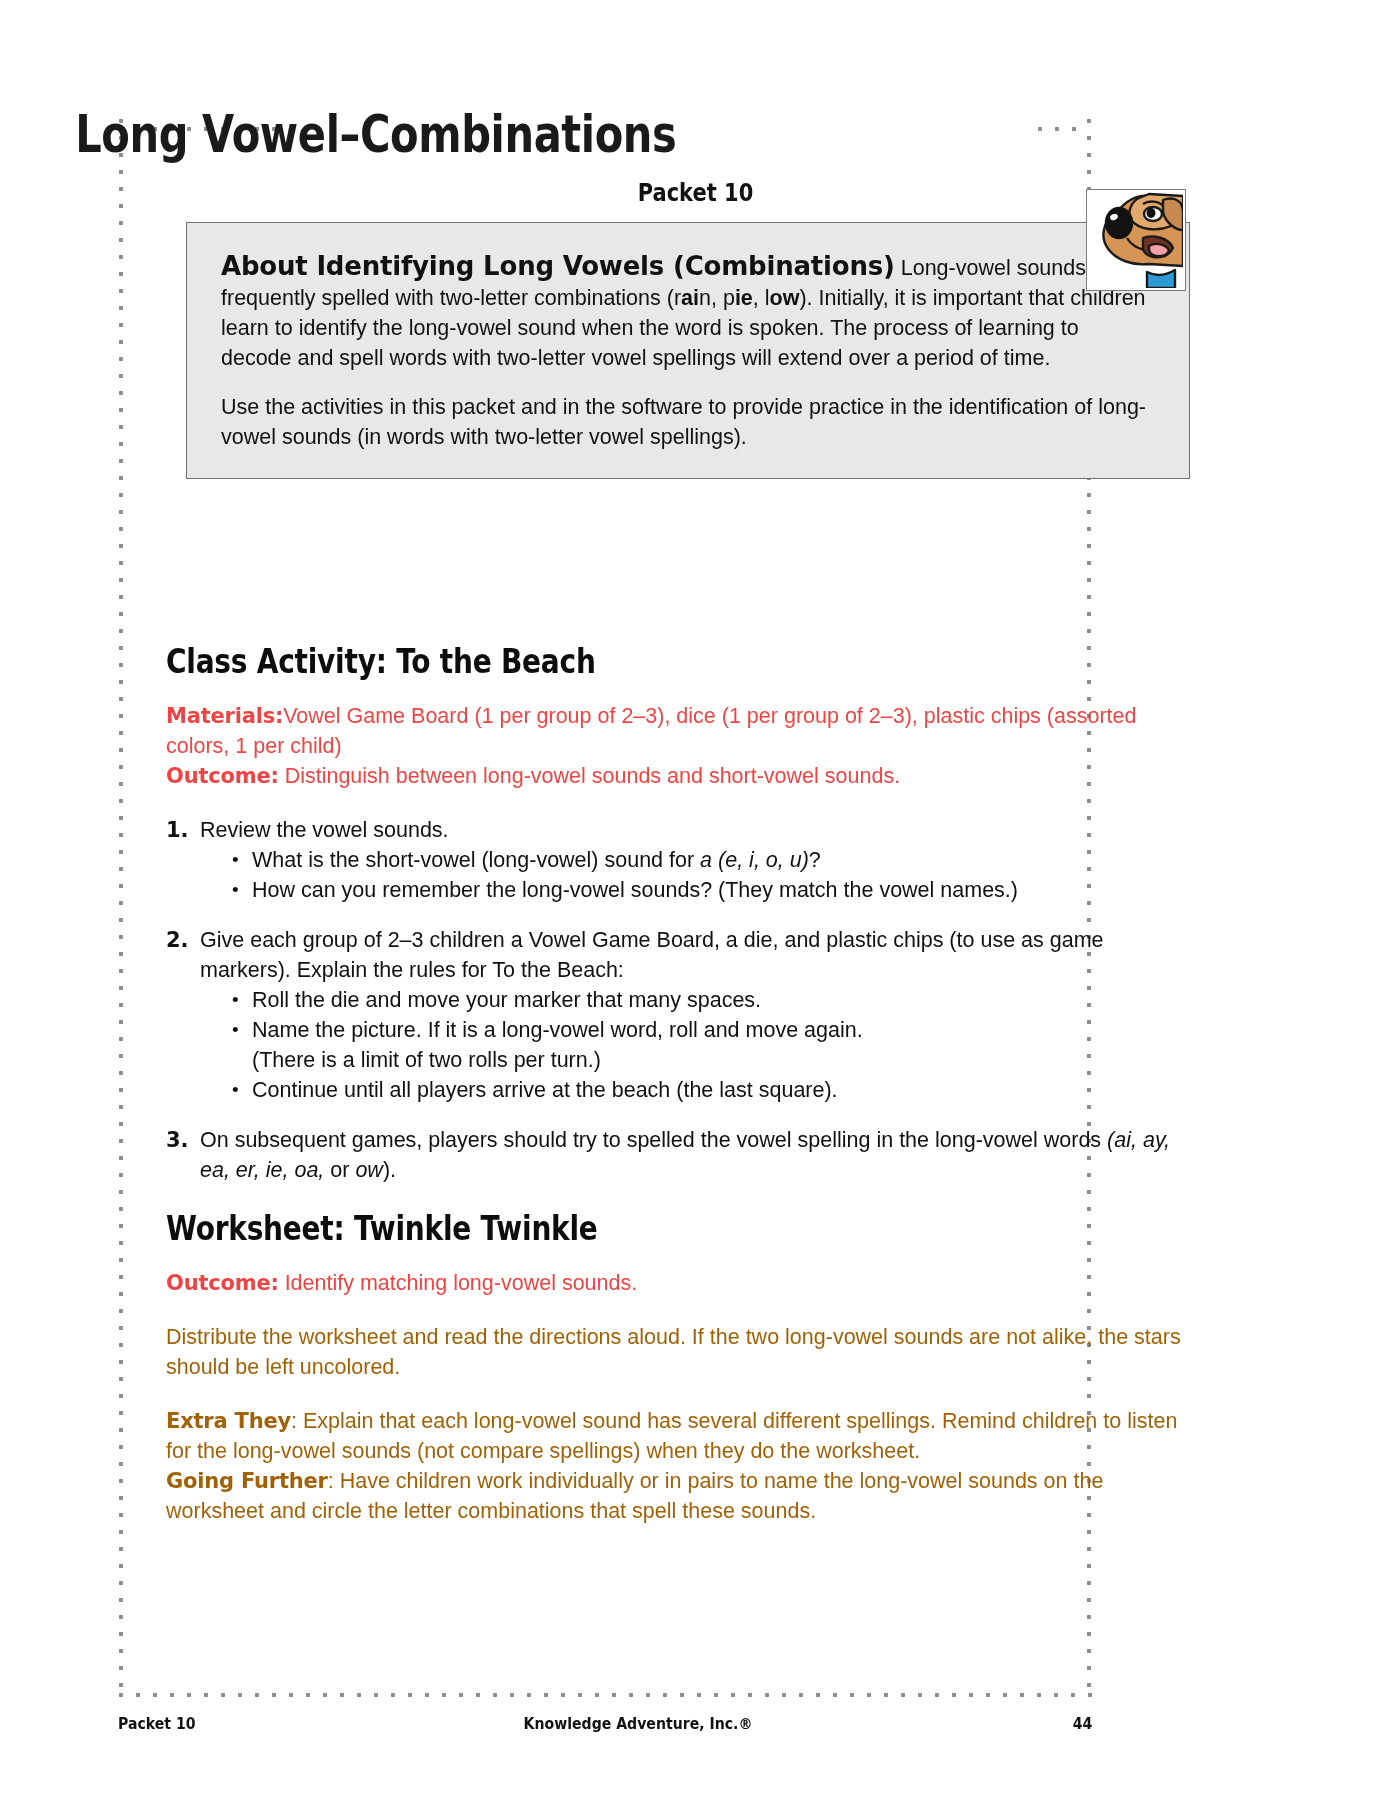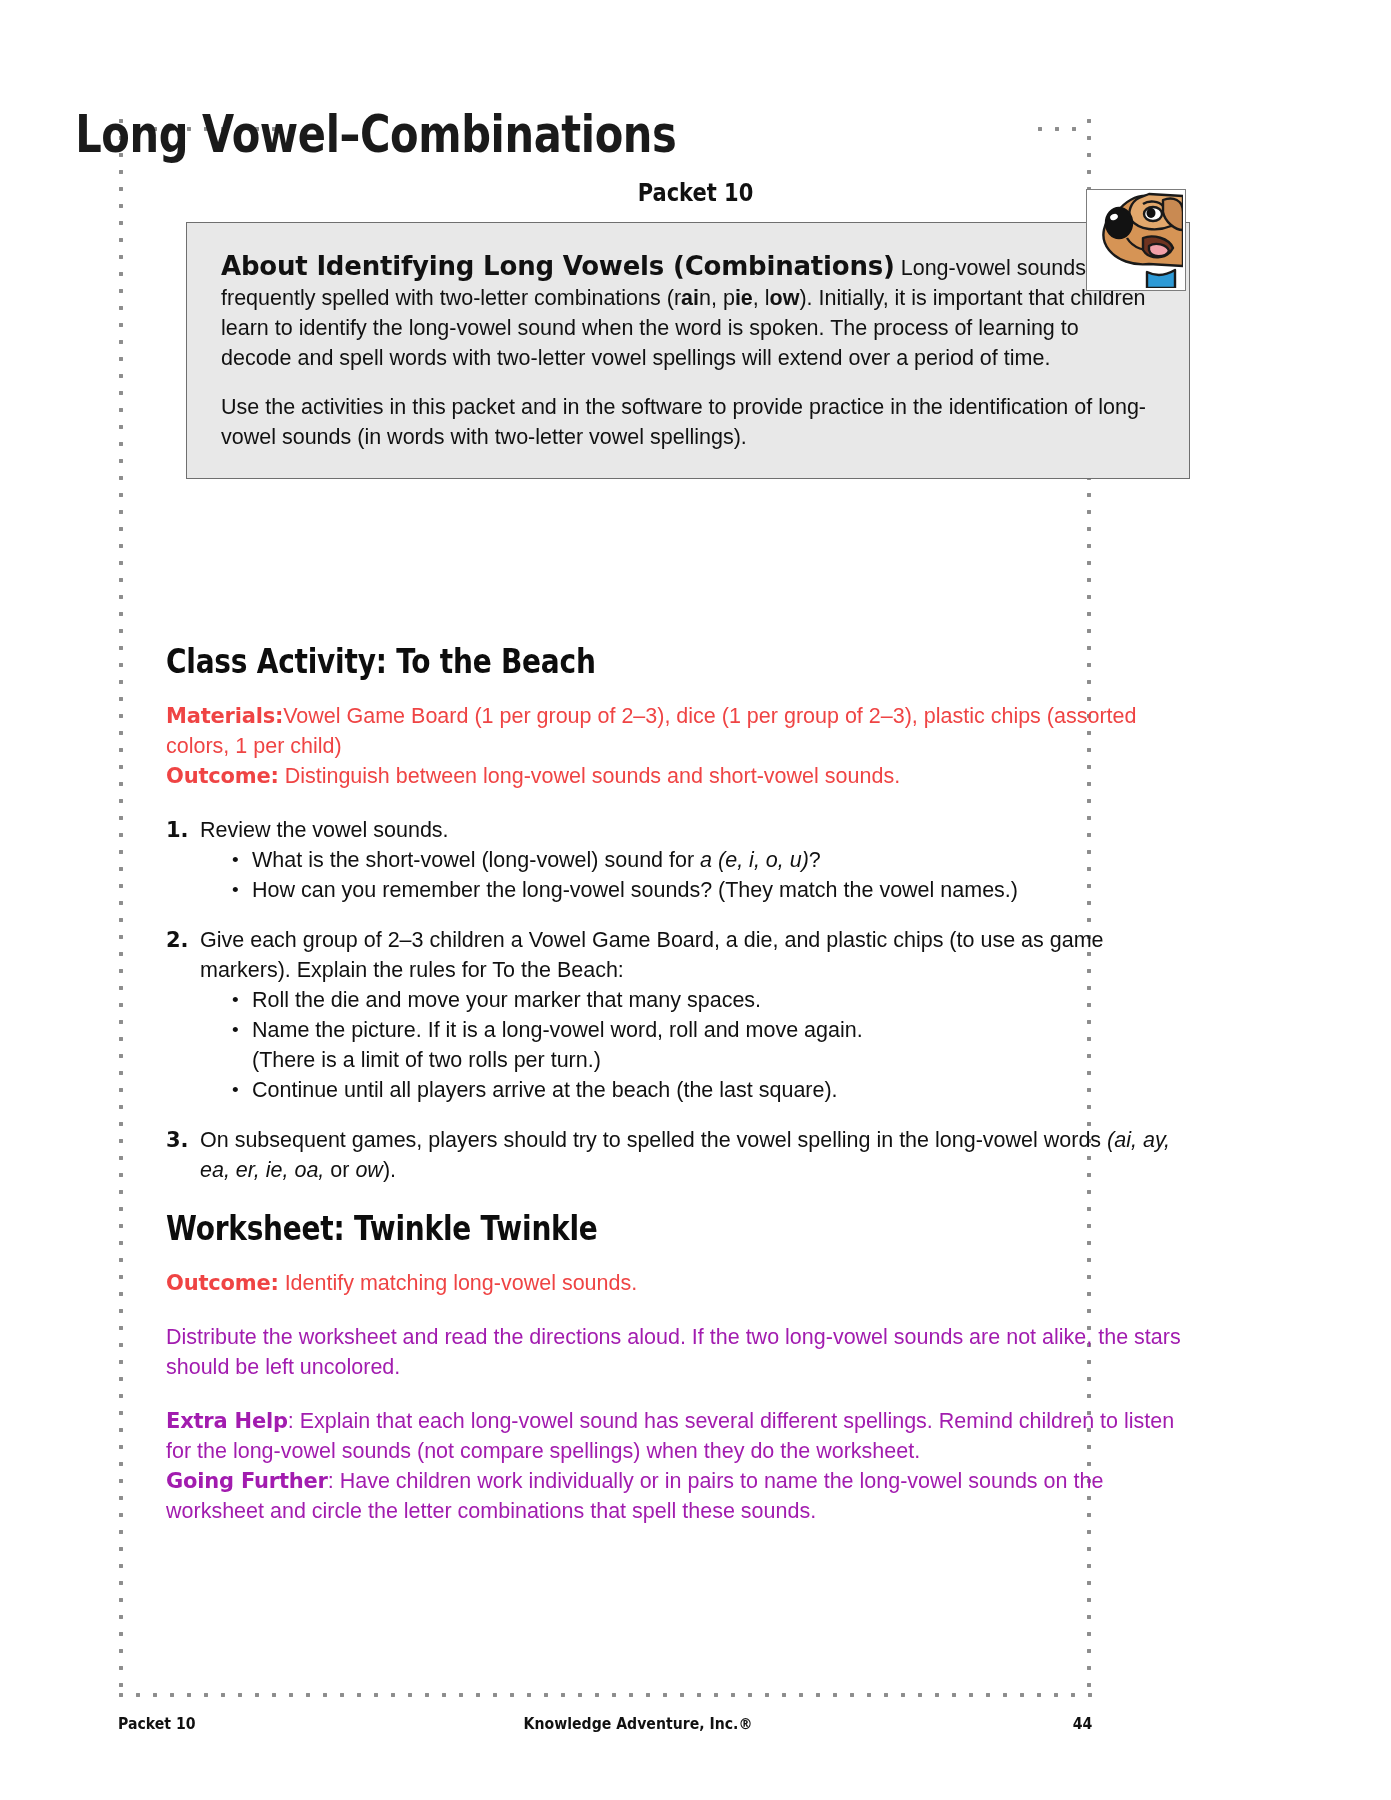--- a/index.html
+++ b/index.html
@@ -143,21 +143,21 @@
   }
   .b-label {
     font-family: "DejaVu Sans", sans-serif;
     font-weight: bold;
     font-size: 21px;
     letter-spacing: -0.2px;
   }
   .para {
     font-size: 21.5px;
     line-height: 30px;
-    color: #a21caf;
+    color: #a16207;
     margin: 0;
   }
   .gap-24 { height: 24px; }
 
   ol.steps {
     list-style: none;
     margin: 0;
     padding: 0;
   }
   ol.steps > li {
@@ -339,21 +339,21 @@
       <span>Identify matching long-vowel sounds.</span>
     </div>
 
     <div class="gap-24"></div>
 
     <p class="para">Distribute the worksheet and read the directions aloud. If the two long-vowel sounds are not alike, the stars should be left uncolored.</p>
 
     <div class="gap-24"></div>
 
     <p class="para">
-      <span class="b-label">Extra Help</span><span>: Explain that each long-vowel sound has several different spellings. Remind children to listen for the long-vowel sounds (not compare spellings) when they do the worksheet.</span>
+      <span class="b-label">Extra They</span><span>: Explain that each long-vowel sound has several different spellings. Remind children to listen for the long-vowel sounds (not compare spellings) when they do the worksheet.</span>
     </p>
 
     <p class="para">
       <span class="b-label">Going Further</span><span>: Have children work individually or in pairs to name the long-vowel sounds on the worksheet and circle the letter combinations that spell these sounds.</span>
     </p>
 
   </div>
 
   <div class="footer">
     <span class="foot-left">Packet 10</span>

